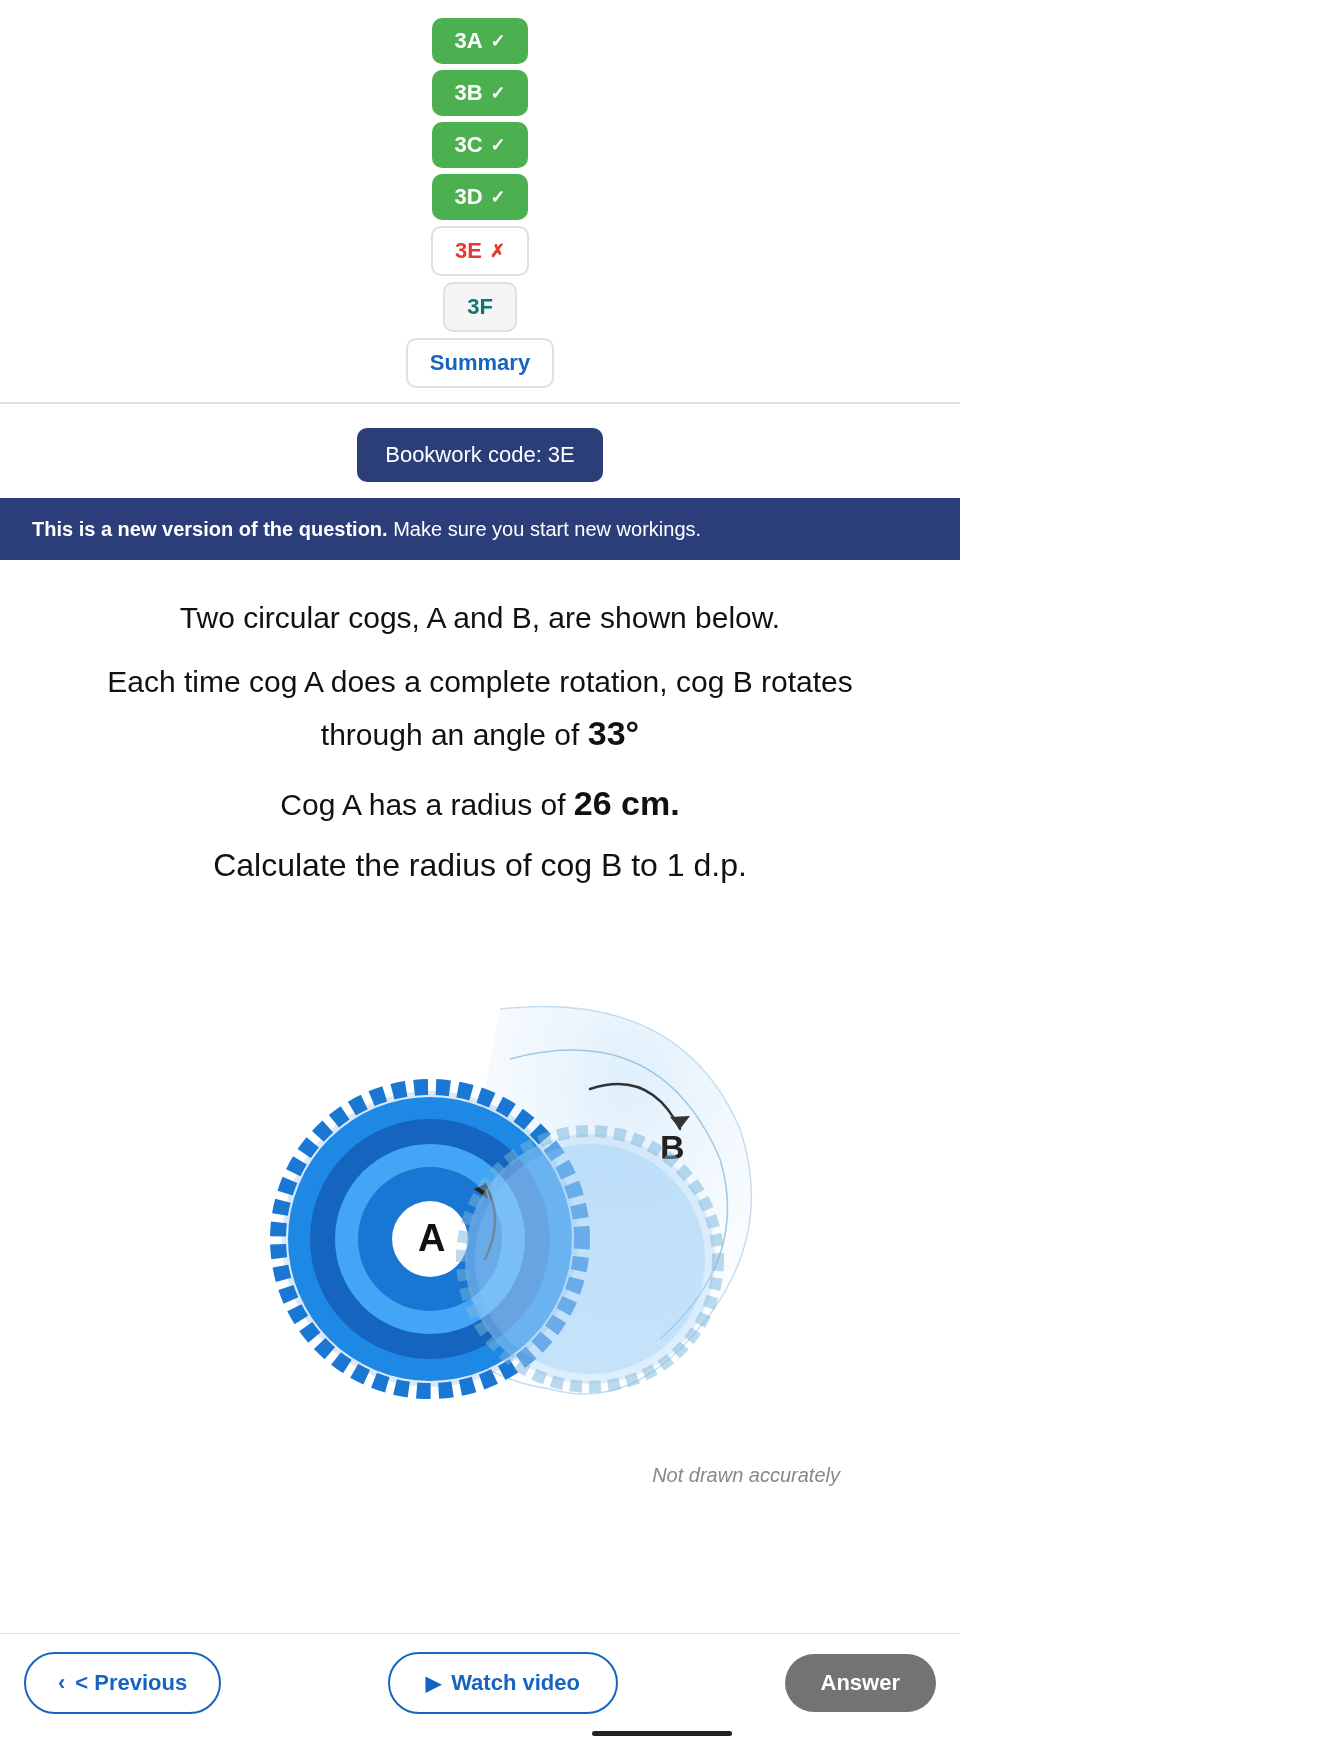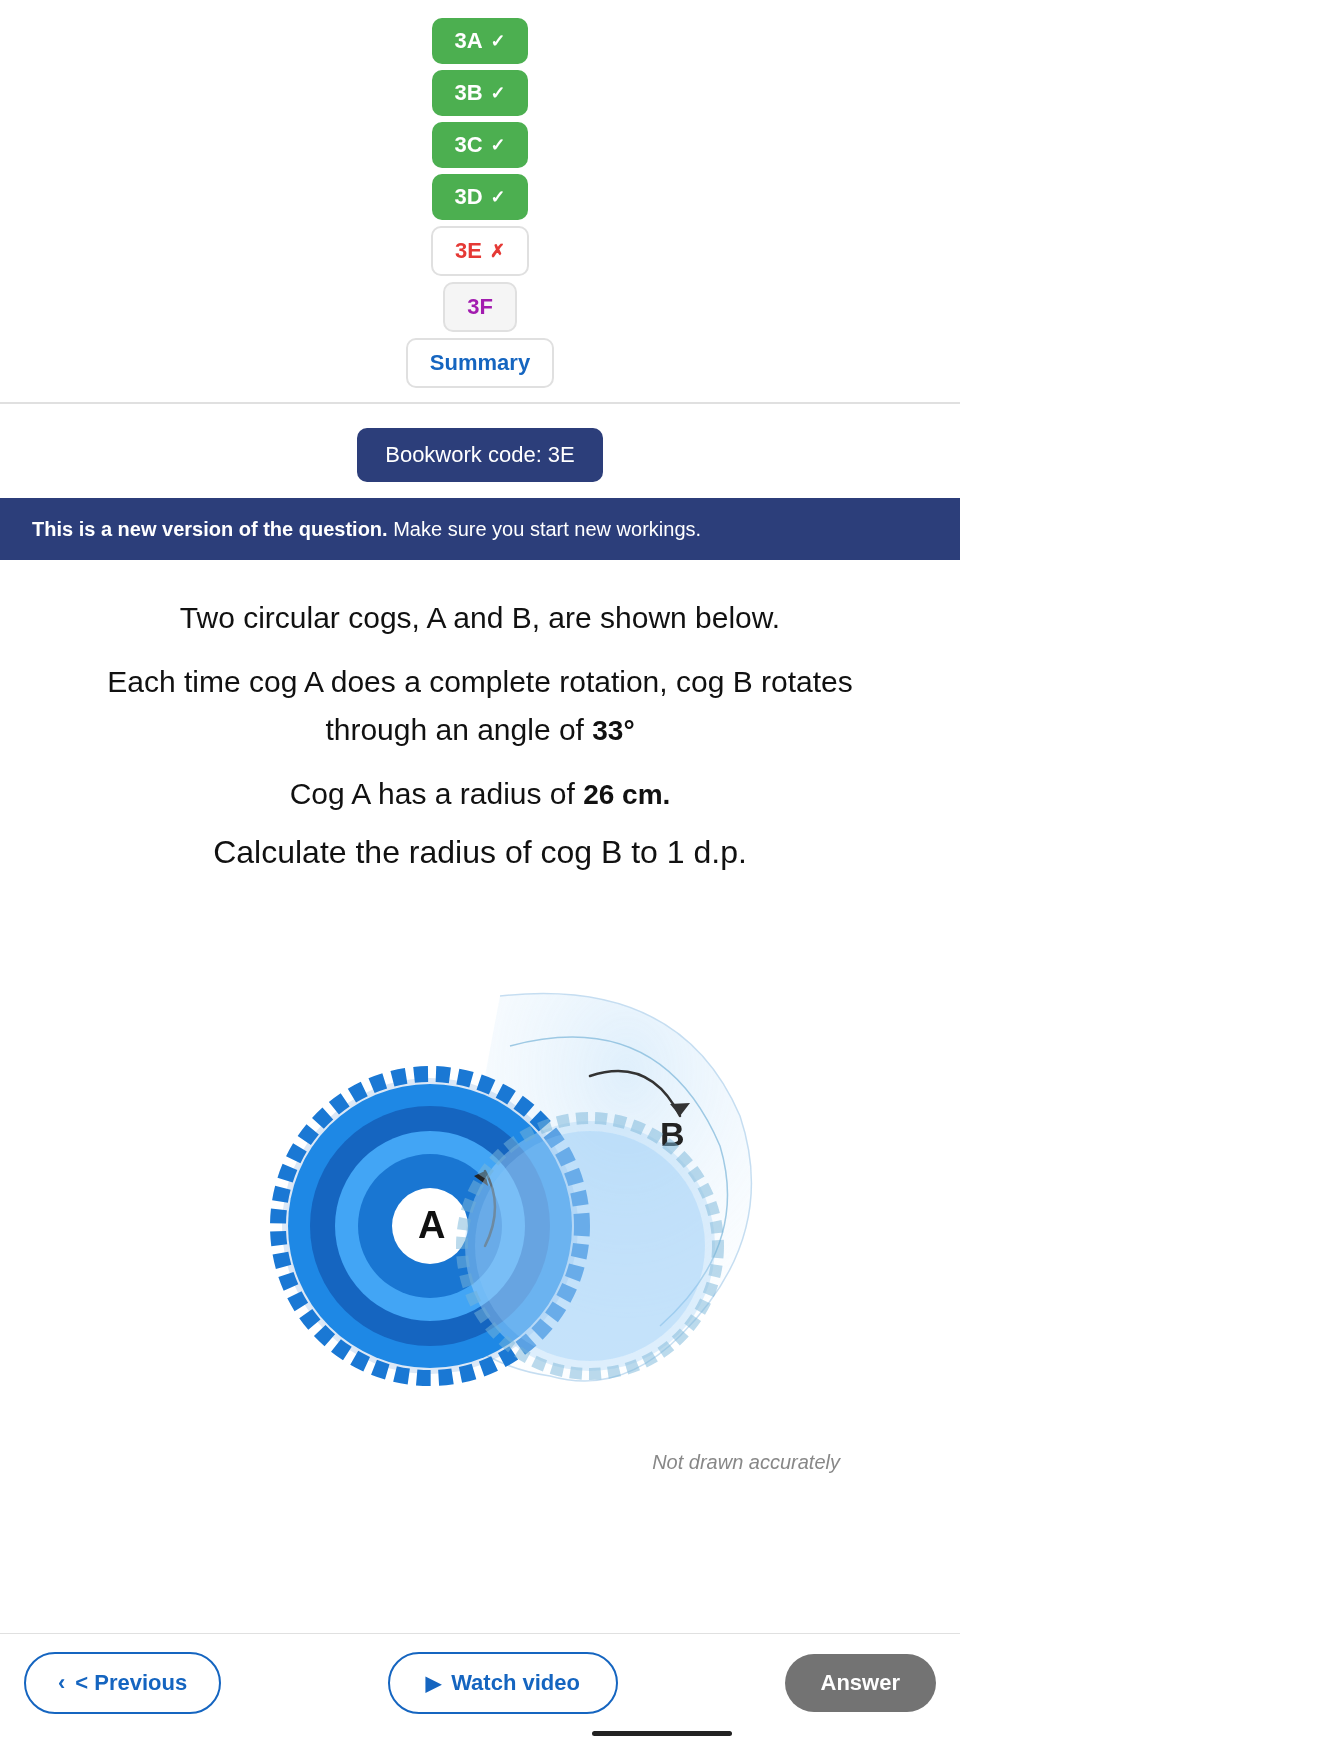--- a/index.html
+++ b/index.html
@@ -37,21 +37,21 @@
       background: #4caf50;
       color: #fff;
     }
     .tab-active-red {
       background: #fff;
       color: #e53935;
       border: 2px solid #e0e0e0;
     }
     .tab-inactive {
       background: #f5f5f5;
-      color: #a21caf;
+      color: #0f766e;
       border: 2px solid #e0e0e0;
     }
     .tab-summary {
       background: #fff;
       color: #1565c0;
       border: 2px solid #e0e0e0;
       font-weight: 700;
     }
     .check-icon { color: #fff; font-size: 18px; }
     .cross-icon { color: #e53935; font-size: 18px; }
@@ -97,21 +97,21 @@
       text-align: center;
     }
     .question-text {
       font-size: 30px;
       line-height: 1.6;
       color: #111;
       margin-bottom: 16px;
     }
     .question-text .bold-math {
       font-weight: 700;
-      font-size: 28px;
+      font-size: 34px;
     }
     .question-calculate {
       font-size: 32px;
       color: #111;
       margin-top: 12px;
     }
 
     
     .cog-illustration {
       display: flex;

